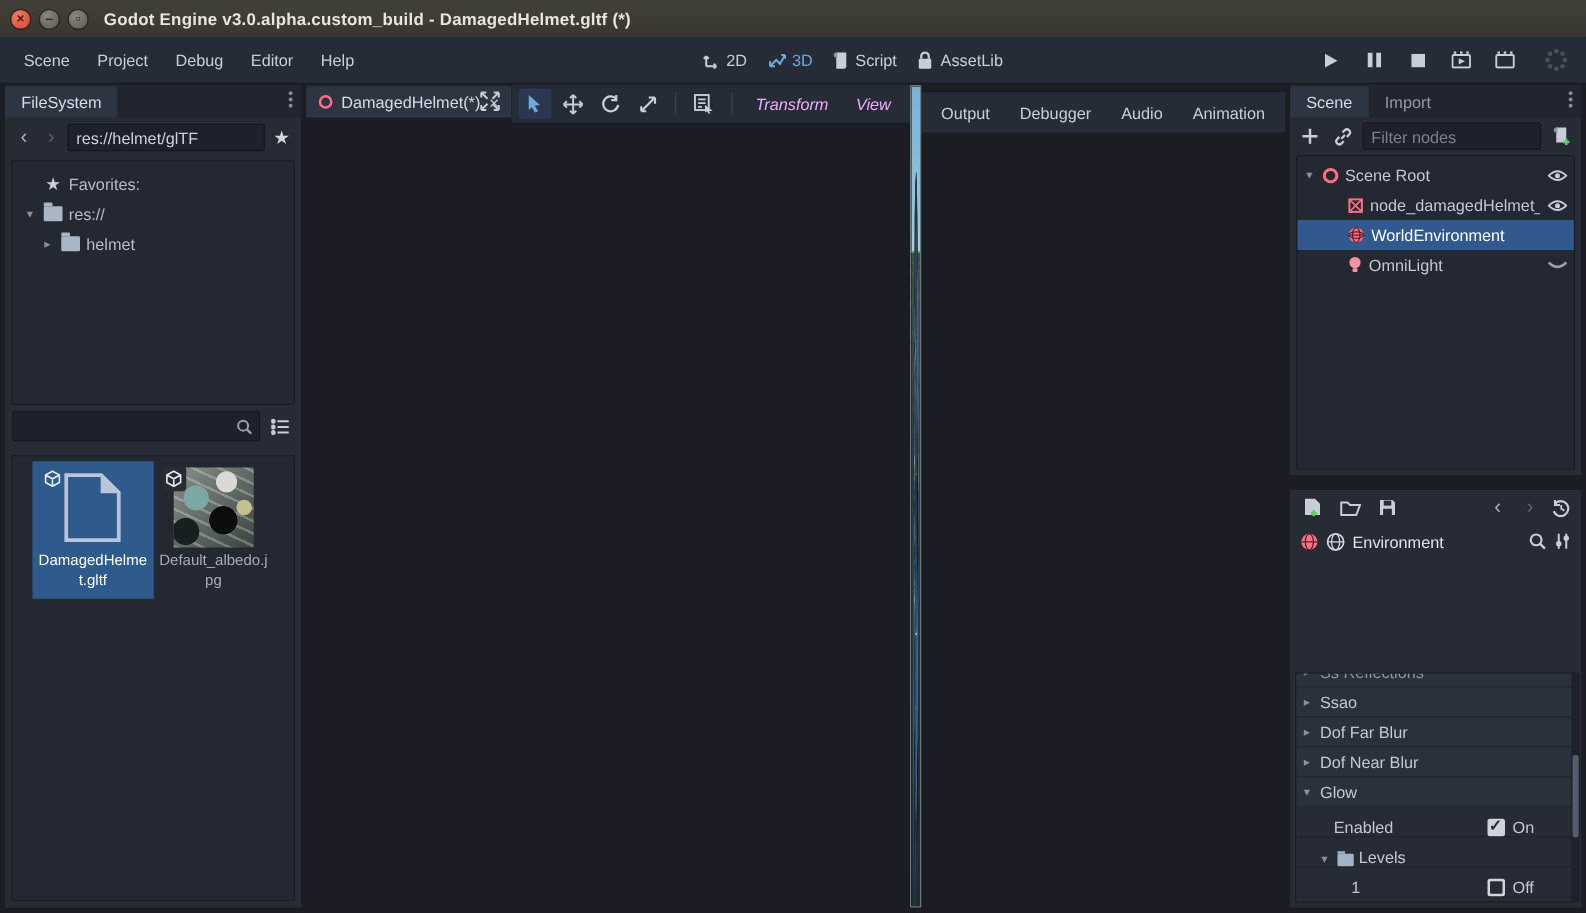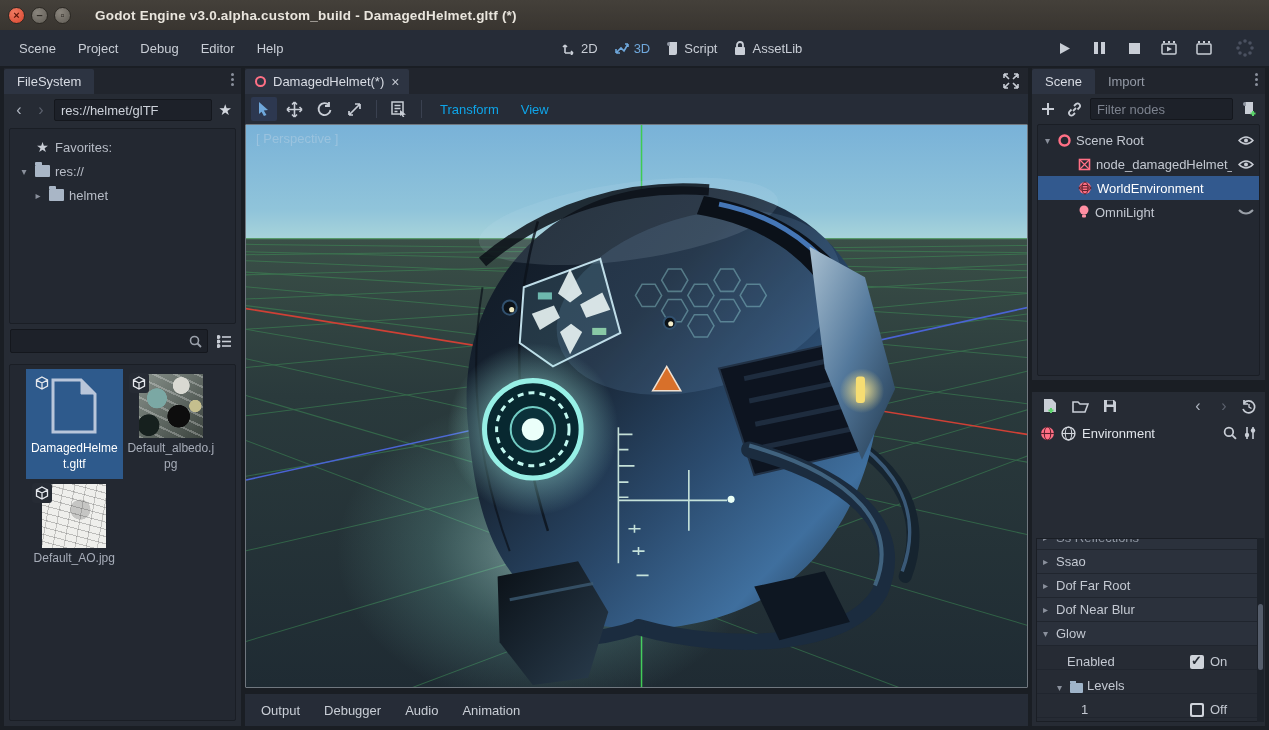--- a/index.html
+++ b/index.html
@@ -6,21 +6,21 @@
   html,body { width:1269px; height:730px; overflow:hidden; }
   body { position:relative; background:#1a1e24; font-family:"Liberation Sans",sans-serif; font-size:13px; color:#cdd2da; }
 
   
   .titlebar { position:absolute; left:0; top:0; width:1269px; height:30px;
     background:linear-gradient(#44403a,#393530); display:flex; align-items:center; }
   .winbtns { display:flex; gap:6px; margin-left:8px; }
   .winbtn { width:17px; height:17px; border-radius:50%; display:flex; align-items:center; justify-content:center;
     font-size:11px; font-weight:bold; color:#2e2a25; background:radial-gradient(circle at 35% 30%,#8a857d,#5f5b54); border:1px solid #2b2823; }
   .winbtn.close { background:radial-gradient(circle at 35% 30%,#f07b62,#d8452e); color:#5a1408; }
-  .wintitle { margin-left:24px; font-weight:bold; color:#e9e5dd; font-size:13.5px; letter-spacing:.2px; }
+  .wintitle { margin-left:12px; font-weight:bold; color:#e9e5dd; font-size:13.5px; letter-spacing:.2px; }
 
   
   .menubar { position:absolute; left:0; top:30px; width:1269px; height:36px; background:#262c37; display:flex; align-items:center; }
   .menu-item { padding:0 11px; height:100%; display:flex; align-items:center; color:#c9ced6; cursor:default; }
   .workspaces { position:absolute; left:562px; top:0; height:36px; display:flex; align-items:center; gap:16px; }
   .ws { display:flex; align-items:center; gap:5px; color:#c9ced6; }
   .ws.active { color:#6fa8dc; }
   .playback { position:absolute; right:54px; top:0; height:36px; display:flex; align-items:center; gap:13px; }
   .pbtn { width:22px; height:22px; display:flex; align-items:center; justify-content:center; }
   .spinner { position:absolute; right:14px; top:8px; width:20px; height:20px; }
@@ -99,31 +99,31 @@
     radial-gradient(circle at 65% 60%, #2fb4b0 0 13%, transparent 14%),
     repeating-linear-gradient(0deg, rgba(0,0,0,.25) 0 3px, transparent 3px 9px),
     linear-gradient(160deg,#1735c0,#0c2a90); }
   .th-normal { background:
     repeating-linear-gradient(90deg, rgba(220,140,220,.5) 0 2px, transparent 2px 9px) 0 70%/100% 8px no-repeat,
     radial-gradient(circle at 40% 30%, rgba(60,60,180,.5) 0 2%, transparent 3%),
     radial-gradient(circle at 70% 45%, rgba(230,160,230,.8) 0 2%, transparent 3%),
     #9b9bf0; }
 
   
-  #center { position:absolute; left:245px; top:68px; width:783px; bottom:4px; display:flex; flex-direction:column; }
+  #center { position:absolute; left:245px; top:68px; width:783px; bottom:4px; display:flex; flex-direction:row; }
   .scene-tabs { height:26px; background:#21252d; display:flex; align-items:flex-end; position:relative; }
   .scene-tab { height:25px; background:#2d3442; display:flex; align-items:center; gap:7px; padding:0 10px; color:#d8dce4; border-radius:2px 2px 0 0; }
   .ring { width:11px; height:11px; border:2px solid #ff7085; border-radius:50%; }
   .tab-close { color:#c3c8d1; font-size:14px; }
   .expandbtn { position:absolute; right:8px; top:4px; width:18px; height:18px; }
   .vtoolbar { height:30px; background:#262c37; display:flex; align-items:center; padding:0 6px; gap:4px; }
   .titem { width:26px; height:24px; display:flex; align-items:center; justify-content:center; border-radius:2px; }
   .titem.active { background:#2d3850; }
   .tsep { width:1px; height:18px; background:#3a4150; margin:0 5px; }
-  .tmenu { padding:0 9px; color:#0ea5e9; }
+  .tmenu { padding:0 9px; color:#f0abfc;font-style:italic; }
   .viewport { flex:1; position:relative; border:1px solid #70777f; border-radius:1px; overflow:hidden; background:#000; }
   .viewport svg.scene3d { position:absolute; inset:0; width:100%; height:100%; }
   .persp { position:absolute; left:10px; top:6px; color:rgba(195,215,230,.42); font-size:13px; }
   .bottombar { height:32px; margin-top:6px; background:#262c37; display:flex; align-items:center; padding:0 6px; gap:4px; }
   .bbtn { padding:4px 10px; color:#c9ced6; border-radius:2px; }
 
   
   .scene-panel { position:absolute; left:0; top:0; width:233px; height:312px; background:#262b34; }
   .sp-toolbar { height:30px; display:flex; align-items:center; gap:6px; padding:2px 6px; }
   .sp-toolbar input { flex:1; height:22px; min-width:0; }
@@ -323,29 +323,20 @@
       <div class="fname">DamagedHelmet.gltf</div>
     </div>
     <div class="ftile">
       <div class="badge">
           <svg width="14" height="14" viewBox="0 0 14 14">
             <path d="M7 1l5.5 3v6L7 13 1.5 10V4z M1.5 4L7 7l5.5-3 M7 7v6" fill="none" stroke="#e6e9ee" stroke-width="1.3"></path>
           </svg>
         </div>
       <div class="thumb th-albedo"></div>
       <div class="fname">Default_albedo.jpg</div>
-    </div>
-    <div class="ftile">
-      <div class="badge">
-          <svg width="14" height="14" viewBox="0 0 14 14">
-            <path d="M7 1l5.5 3v6L7 13 1.5 10V4z M1.5 4L7 7l5.5-3 M7 7v6" fill="none" stroke="#e6e9ee" stroke-width="1.3"></path>
-          </svg>
-        </div>
-      <div class="thumb th-ao"></div>
-      <div class="fname">Default_AO.jpg</div>
     </div>
   </div>
 </div>
 
 <div id="center">
   <div class="scene-tabs">
     <div class="scene-tab">
       <span class="ring"></span>
       <span>DamagedHelmet(*)</span>
       <span class="tab-close">×</span>
@@ -711,21 +702,21 @@
       <div class="prow section clipped">
         <span class="arrow">▸</span>
           <span class="plabel">Ss Reflections</span>
       </div>
       <div class="prow section">
         <span class="arrow">▸</span>
           <span class="plabel">Ssao</span>
       </div>
       <div class="prow section">
         <span class="arrow">▸</span>
-          <span class="plabel">Dof Far Root</span>
+          <span class="plabel">Dof Far Blur</span>
       </div>
       <div class="prow section">
         <span class="arrow">▸</span>
           <span class="plabel">Dof Near Blur</span>
       </div>
       <div class="prow section">
         <span class="arrow">▾</span>
           <span class="plabel">Glow</span>
       </div>
       <div class="prow child">

